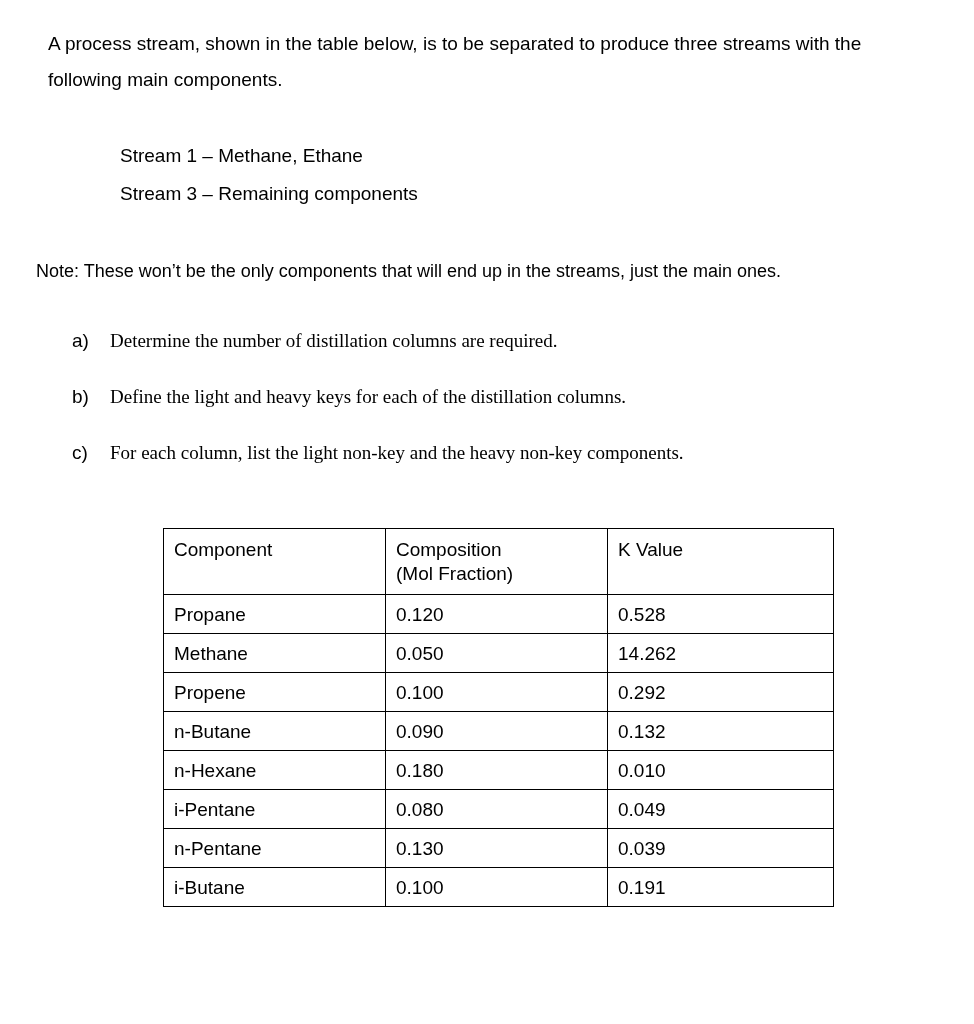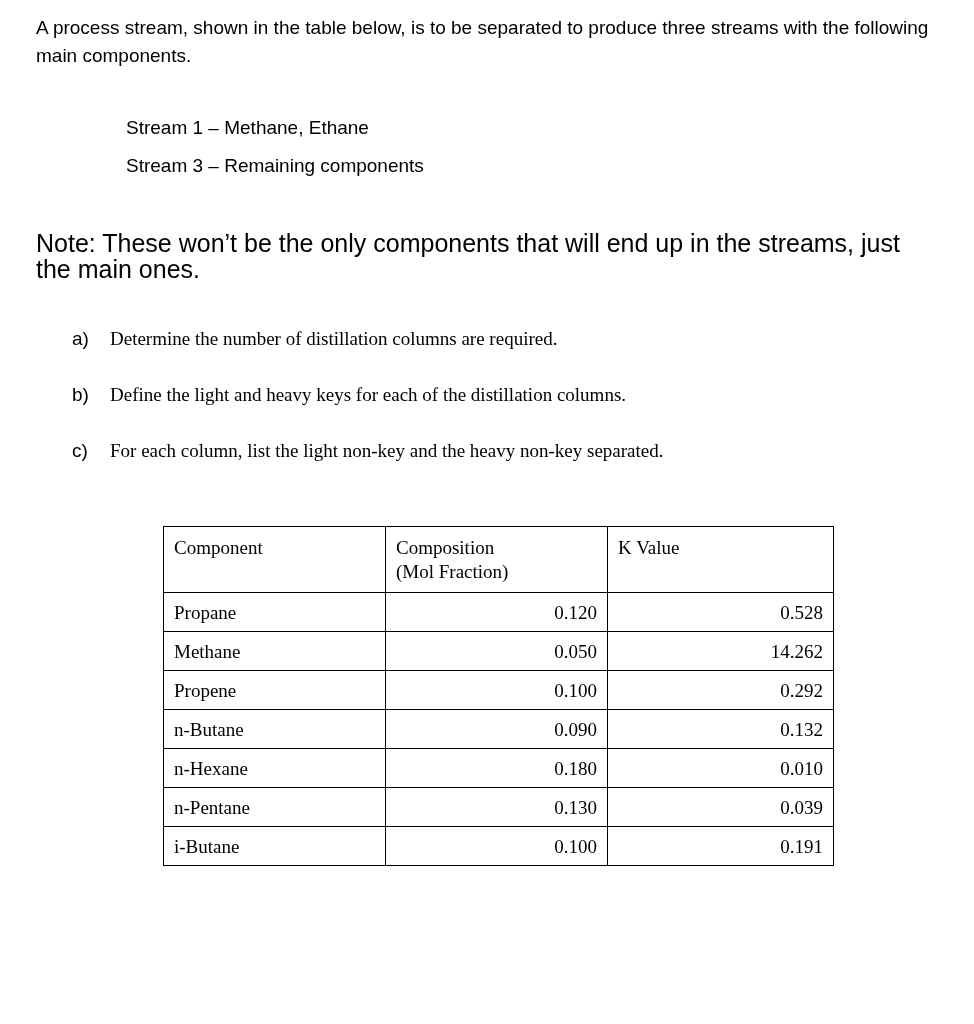--- a/index.html
+++ b/index.html
@@ -11,35 +11,35 @@
     font-family: "Liberation Sans", sans-serif;
   }
   .page {
     width: 974px;
     height: 1024px;
     background: #ffffff;
     padding: 14px 36px 0 36px;
     overflow: hidden;
   }
   .intro {
-    margin: 0;
+    margin: 12px;
     font-size: 19px;
-    line-height: 28px;
+    line-height: 36px;
   }
   .streams {
     margin: 46px 0 0 74px;
   }
   .stream-line {
-    margin: 0 0 14px 16px;
+    margin: 0 0 14px 10px;
     font-size: 19px;
     line-height: 24px;
   }
   .note {
     margin: 52px 0 0 0;
-    font-size: 25px;
+    font-size: 18px;
     line-height: 26px;
   }
   .questions {
     margin: 44px 0 0 36px;
   }
   .question {
     display: flex;
     margin: 0 0 31px 0;
     font-size: 19px;
     line-height: 25px;
@@ -50,21 +50,20 @@
   }
   .q-text {
     flex: 1 1 auto;
     font-family: Liberation Serif, serif;
   }
   table.comp-table {
     border-collapse: collapse;
     table-layout: fixed;
     width: 670px;
     margin: 63px 0 0 127px;
-    font-family: Liberation Serif, serif;
   }
   .comp-table col.c1 { width: 222px; }
   .comp-table col.c2 { width: 222px; }
   .comp-table col.c3 { width: 226px; }
   .comp-table th, .comp-table td {
     border: 1px solid #000000;
     font-size: 19px;
     font-weight: normal;
   }
   .comp-table th {
@@ -74,21 +73,21 @@
     height: 66px;
     line-height: 24px;
   }
   .comp-table td {
     height: 39px;
     vertical-align: bottom;
     padding: 4px 10px 7px 10px;
     line-height: 22px;
   }
   .comp-table td.num {
-    text-align: right;
+    text-align: left;
   }
 </style>
 </head>
 <body>
 
 <div class="page">
 
   <p class="intro">A process stream, shown in the table below, is to be separated to produce three streams with the following main components.</p>
 
   <div class="streams">
@@ -102,21 +101,21 @@
     <div class="question">
       <span class="q-label">a)</span>
       <span class="q-text">Determine the number of distillation columns are required.</span>
     </div>
     <div class="question">
       <span class="q-label">b)</span>
       <span class="q-text">Define the light and heavy keys for each of the distillation columns.</span>
     </div>
     <div class="question">
       <span class="q-label">c)</span>
-      <span class="q-text">For each column, list the light non-key and the heavy non-key separated.</span>
+      <span class="q-text">For each column, list the light non-key and the heavy non-key components.</span>
     </div>
   </div>
 
   <table class="comp-table">
     <colgroup>
       <col class="c1">
       <col class="c2">
       <col class="c3">
     </colgroup>
     <thead>
@@ -149,20 +148,25 @@
         <td>n-Butane</td>
         <td class="num">0.090</td>
         <td class="num">0.132</td>
       </tr>
       <tr>
         <td>n-Hexane</td>
         <td class="num">0.180</td>
         <td class="num">0.010</td>
       </tr>
       <tr>
+        <td>i-Pentane</td>
+        <td class="num">0.080</td>
+        <td class="num">0.049</td>
+      </tr>
+      <tr>
         <td>n-Pentane</td>
         <td class="num">0.130</td>
         <td class="num">0.039</td>
       </tr>
       <tr>
         <td>i-Butane</td>
         <td class="num">0.100</td>
         <td class="num">0.191</td>
       </tr>
     </tbody>

